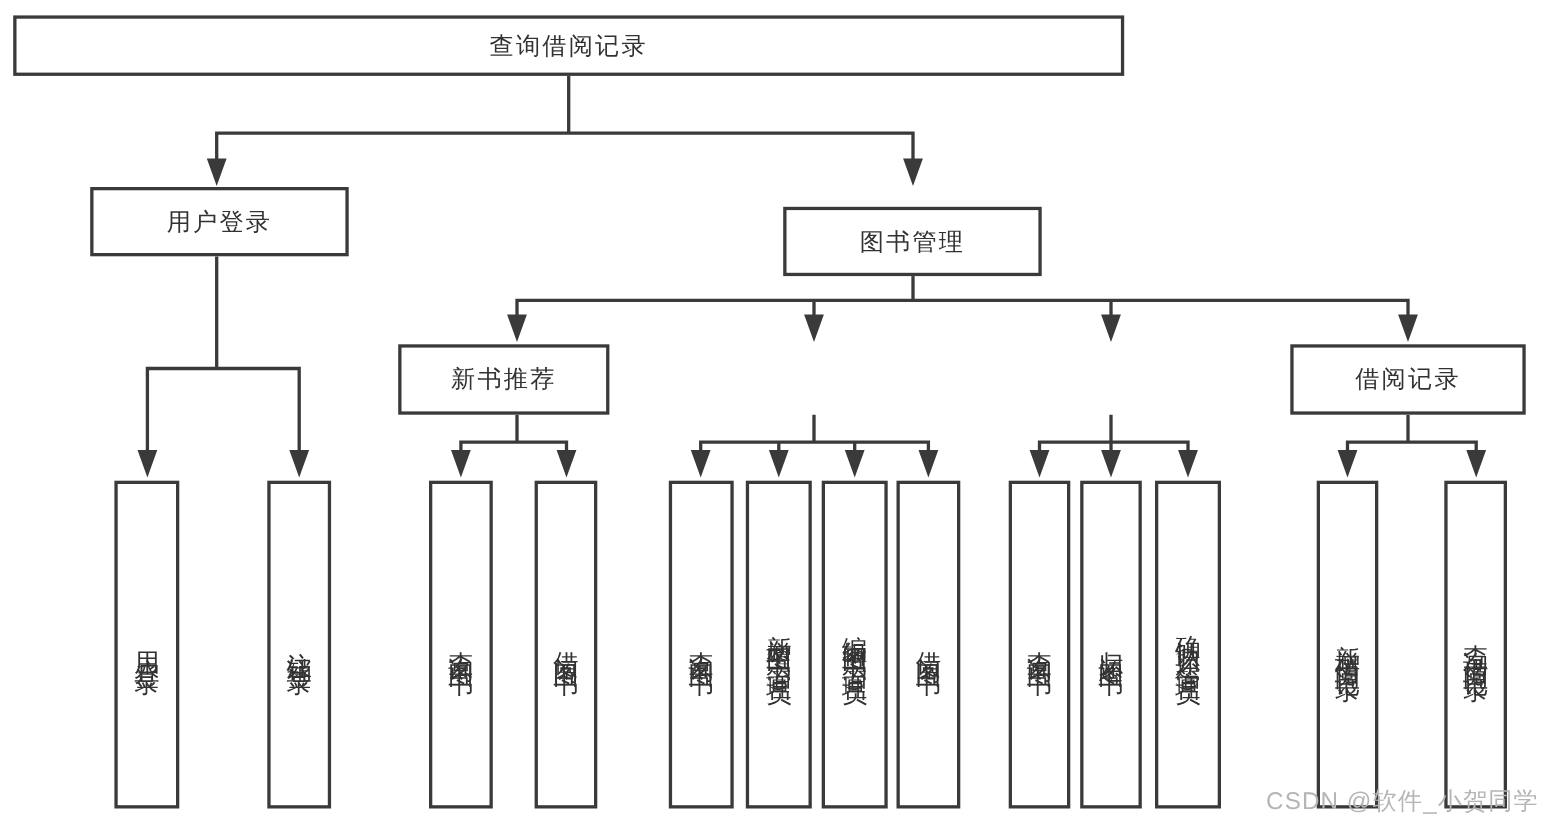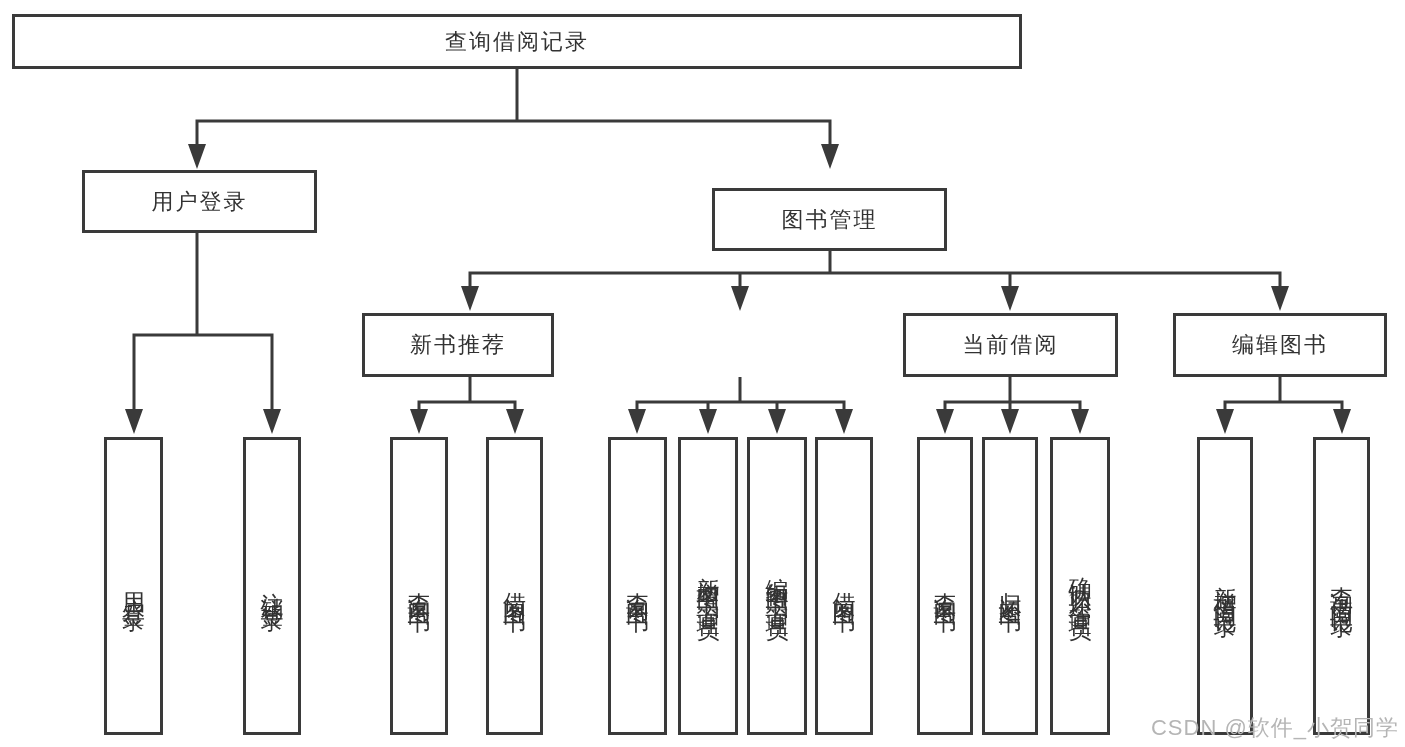--- a/index.html
+++ b/index.html
@@ -106,25 +106,22 @@
   <div class="box hbox" style="left:82px;top:170px;width:235px;height:63px">
     <span class="lbl">用户登录</span>
   </div>
   <div class="box hbox" style="left:712px;top:188px;width:235px;height:63px">
     <span class="lbl">图书管理</span>
   </div>
 
   <div class="box hbox" style="left:362px;top:313px;width:192px;height:64px">
     <span class="lbl">新书推荐</span>
   </div>
-  <div class="box hbox" style="left:903px;top:313px;width:215px;height:64px">
-    <span class="lbl">当前借阅</span>
-  </div>
   <div class="box hbox" style="left:1173px;top:313px;width:214px;height:64px">
-    <span class="lbl">编辑图书</span>
+    <span class="lbl">借阅记录</span>
   </div>
 
   <div class="box vbox" style="left:104px;top:437px;width:59px;height:298px">
     <span class="lbl">用户登录</span>
   </div>
   <div class="box vbox" style="left:243px;top:437px;width:58px;height:298px">
     <span class="lbl">注销登录</span>
   </div>
 
   <div class="box vbox" style="left:390px;top:437px;width:58px;height:298px">

